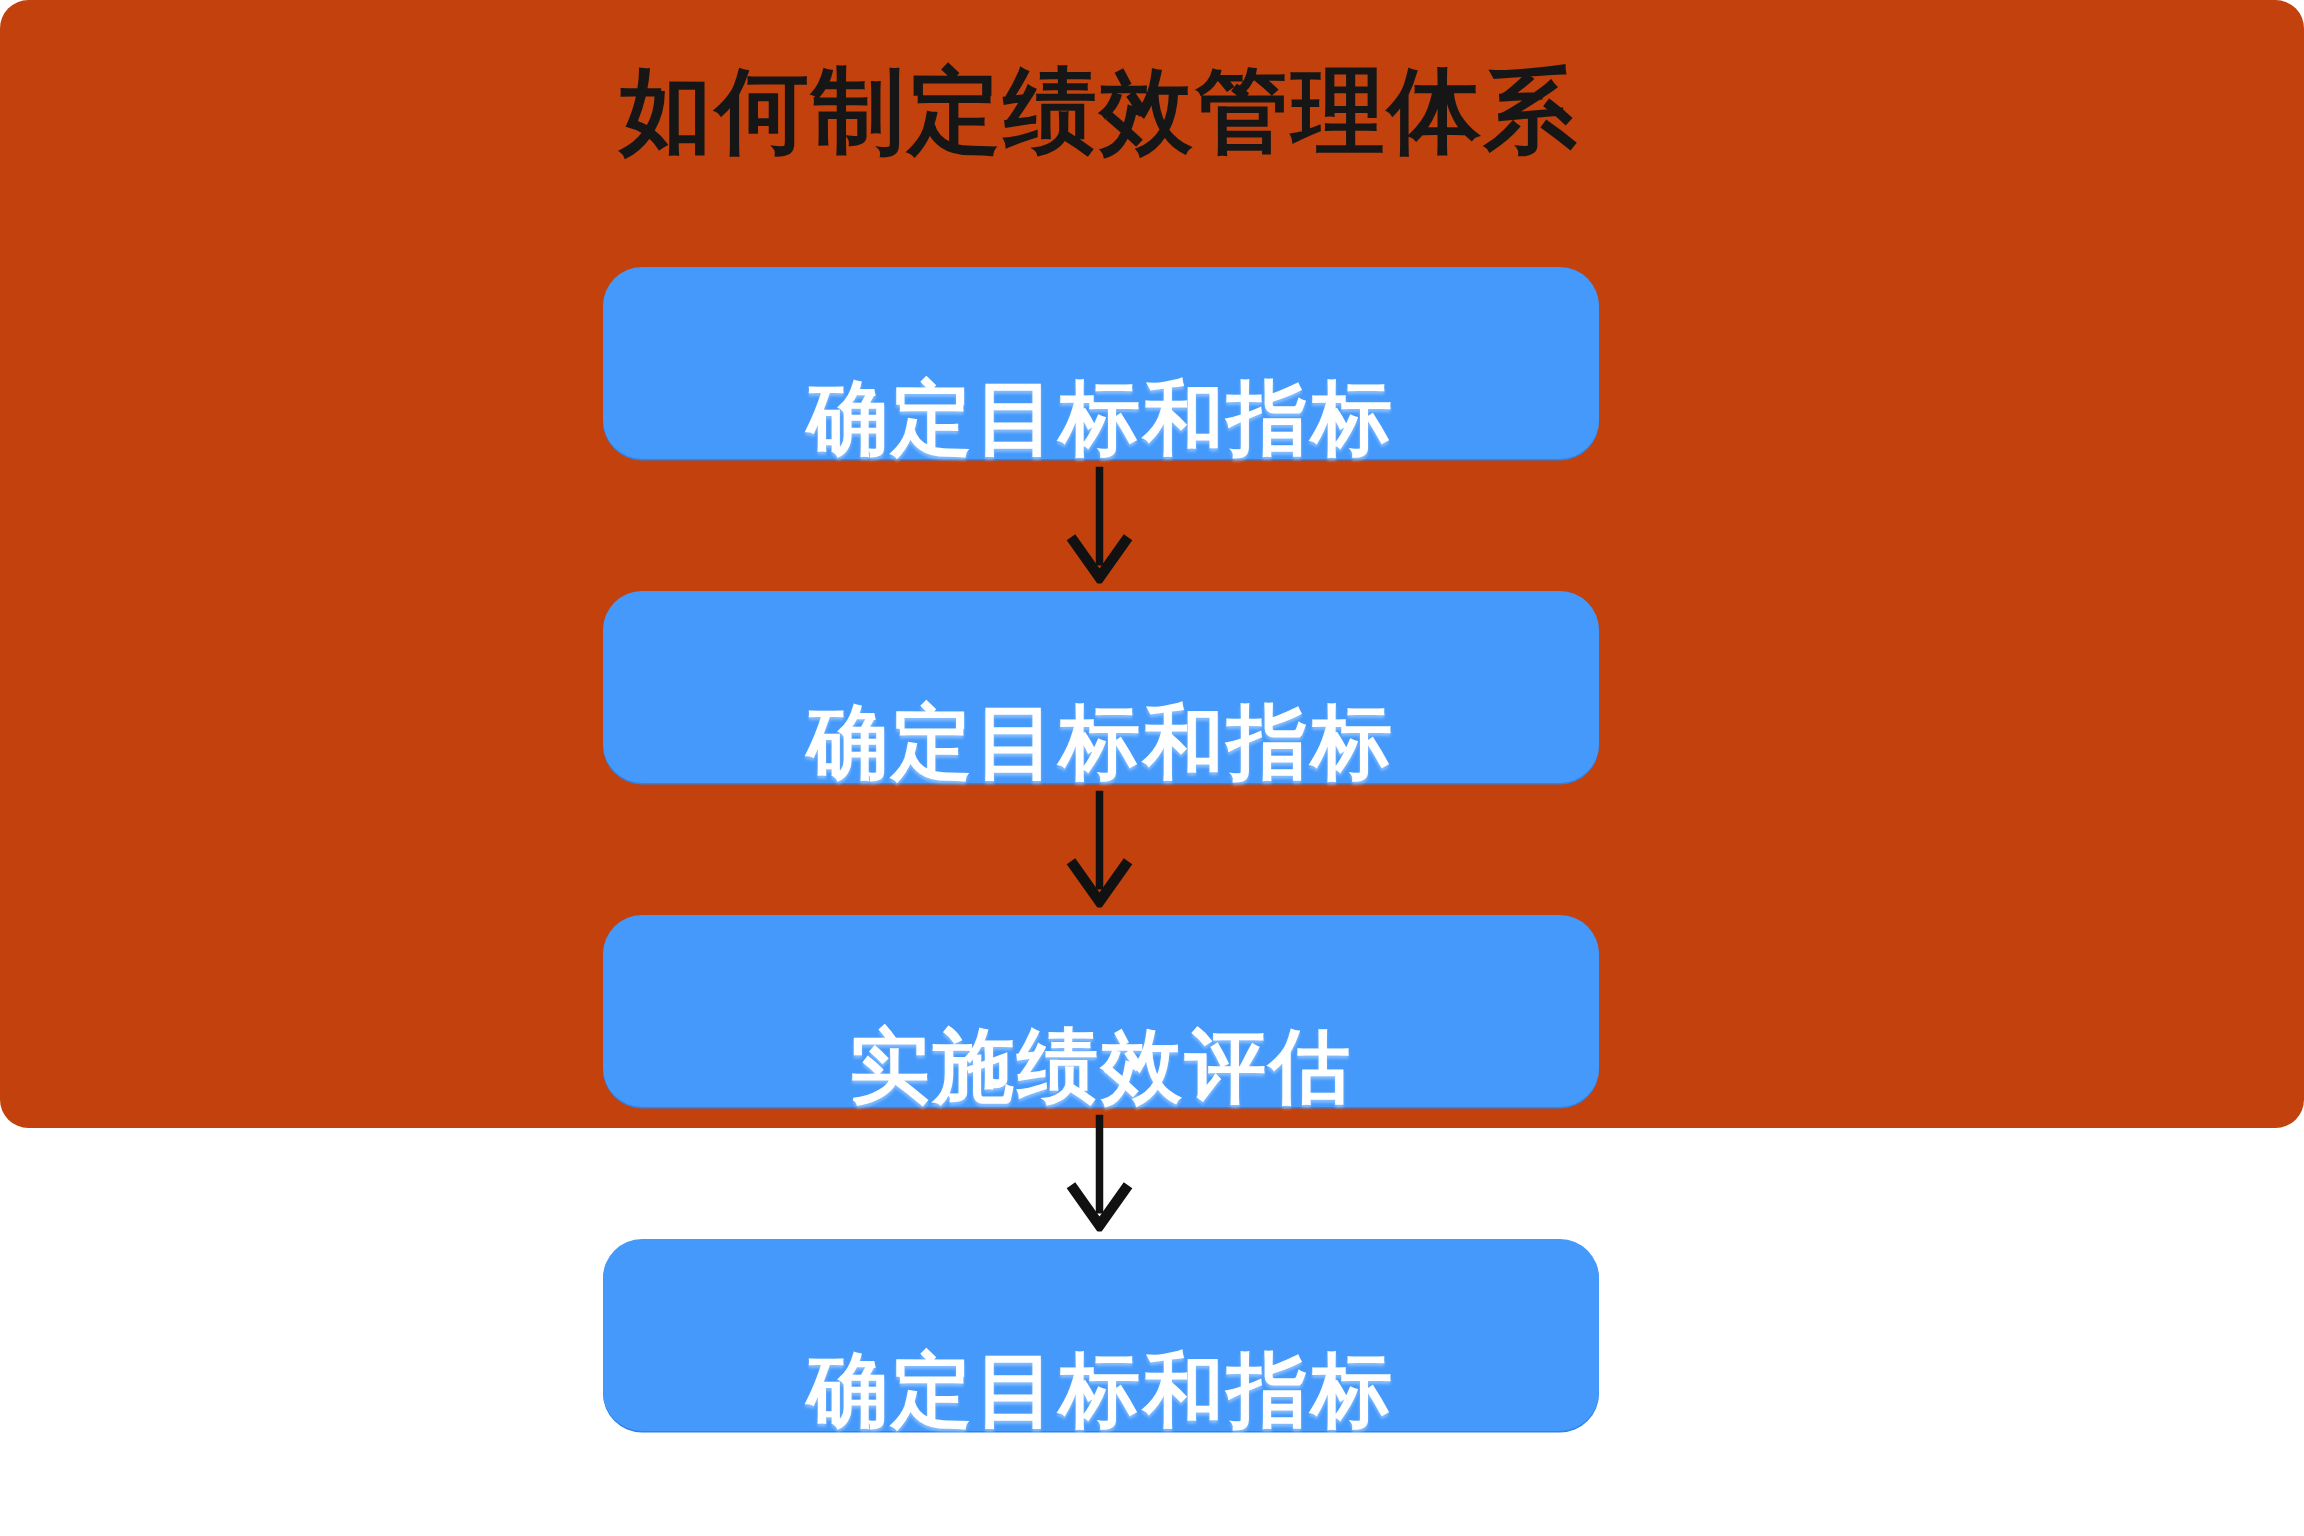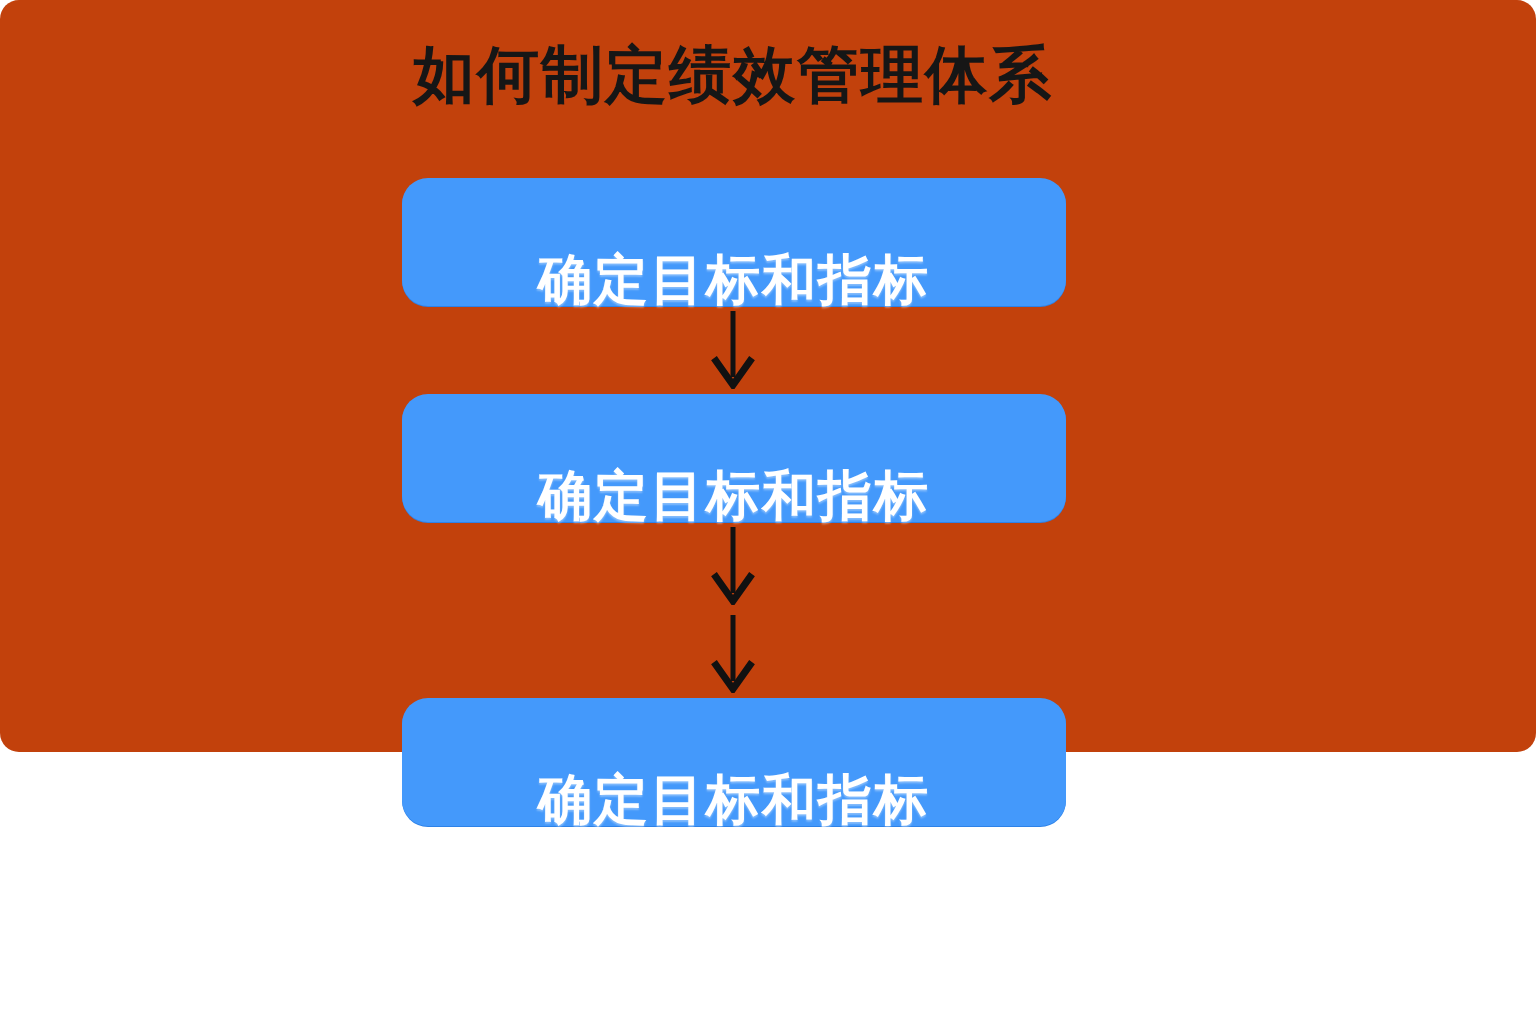--- a/index.html
+++ b/index.html
@@ -103,20 +103,23 @@
       <span class="flow-node-label">确定目标和指标</span>
     </div>
 
     <div class="flow-connector">
       <svg width="48" height="78" viewBox="0 0 48 78" aria-hidden="true">
         <line x1="24" y1="0" x2="24" y2="66" stroke="#111111" stroke-width="5"></line>
         <polyline points="7,50 24,74 41,50" fill="none" stroke="#111111" stroke-width="7" stroke-linecap="square" stroke-linejoin="miter"></polyline>
       </svg>
     </div>
 
+    <div class="flow-node">
+      <span class="flow-node-label">实施绩效评估</span>
+    </div>
 
     <div class="flow-connector">
       <svg width="48" height="78" viewBox="0 0 48 78" aria-hidden="true">
         <line x1="24" y1="0" x2="24" y2="66" stroke="#111111" stroke-width="5"></line>
         <polyline points="7,50 24,74 41,50" fill="none" stroke="#111111" stroke-width="7" stroke-linecap="square" stroke-linejoin="miter"></polyline>
       </svg>
     </div>
 
     <div class="flow-node">
       <span class="flow-node-label">确定目标和指标</span>

